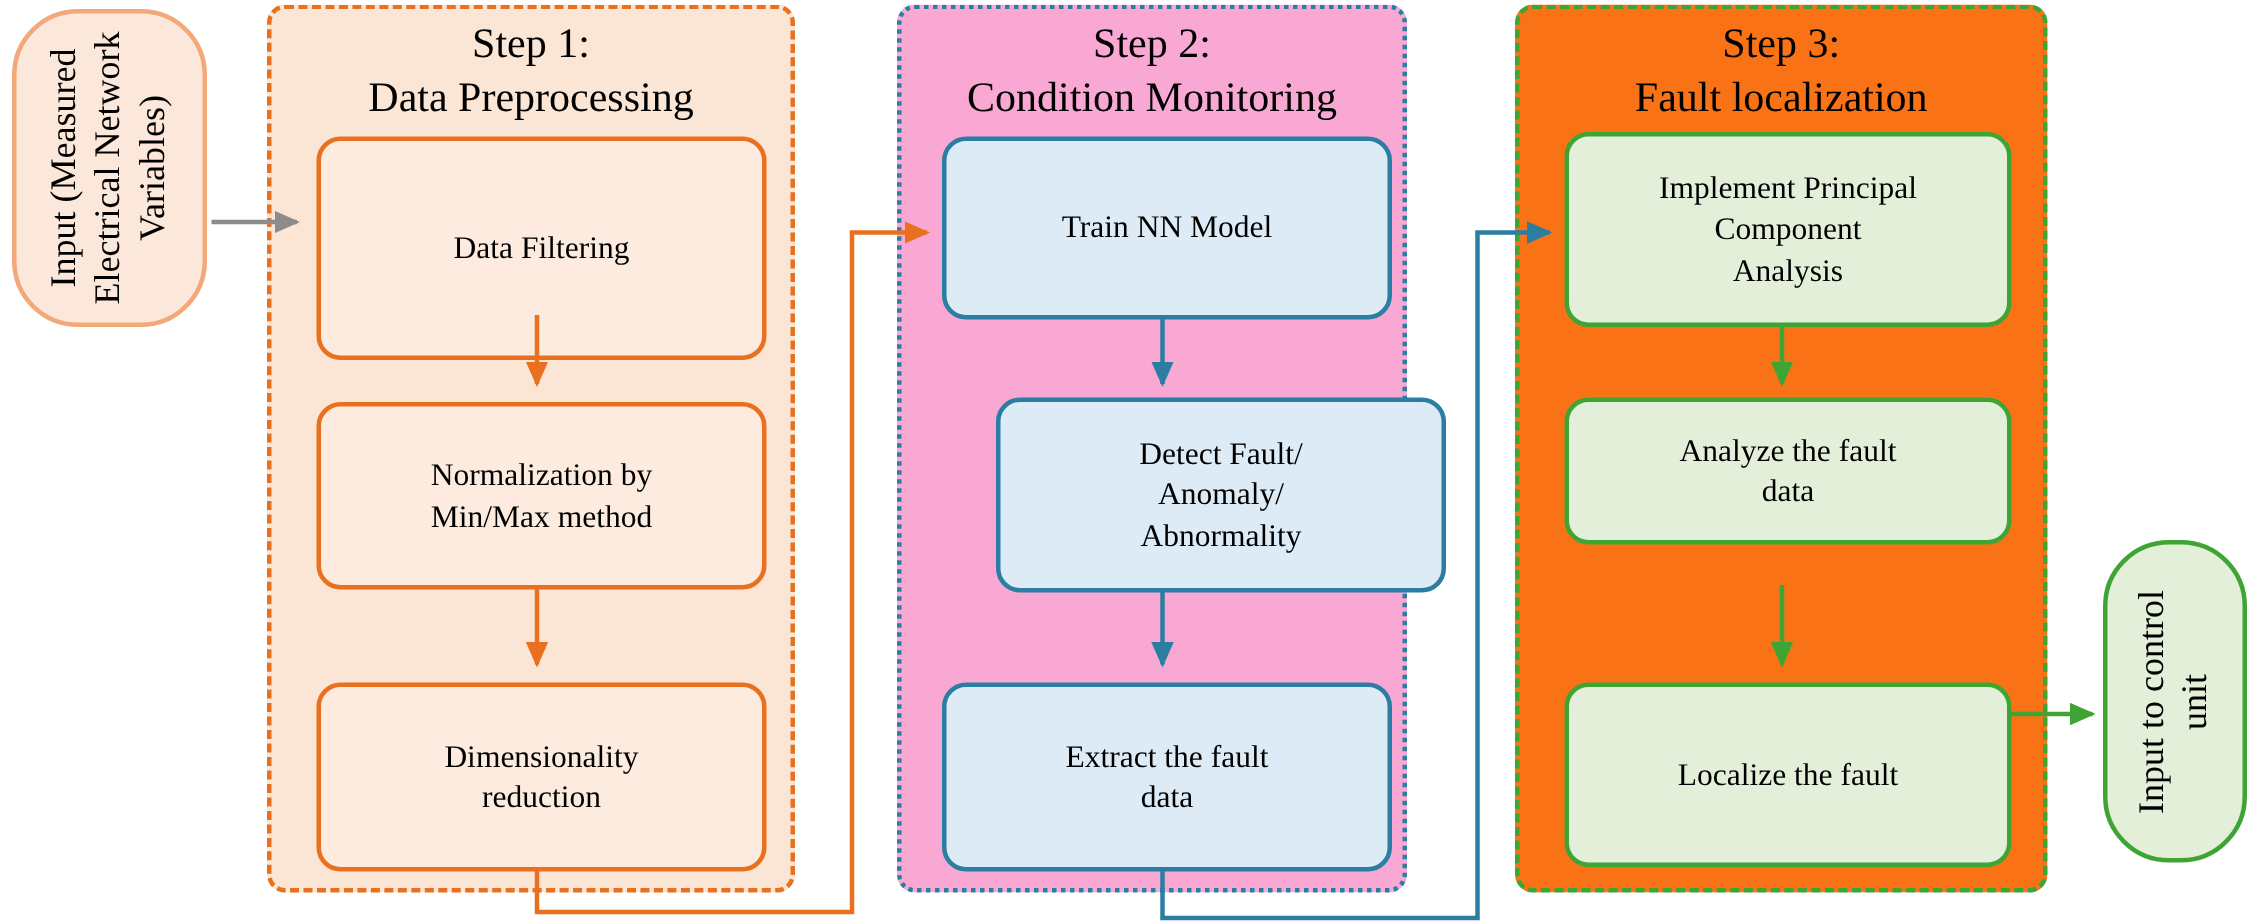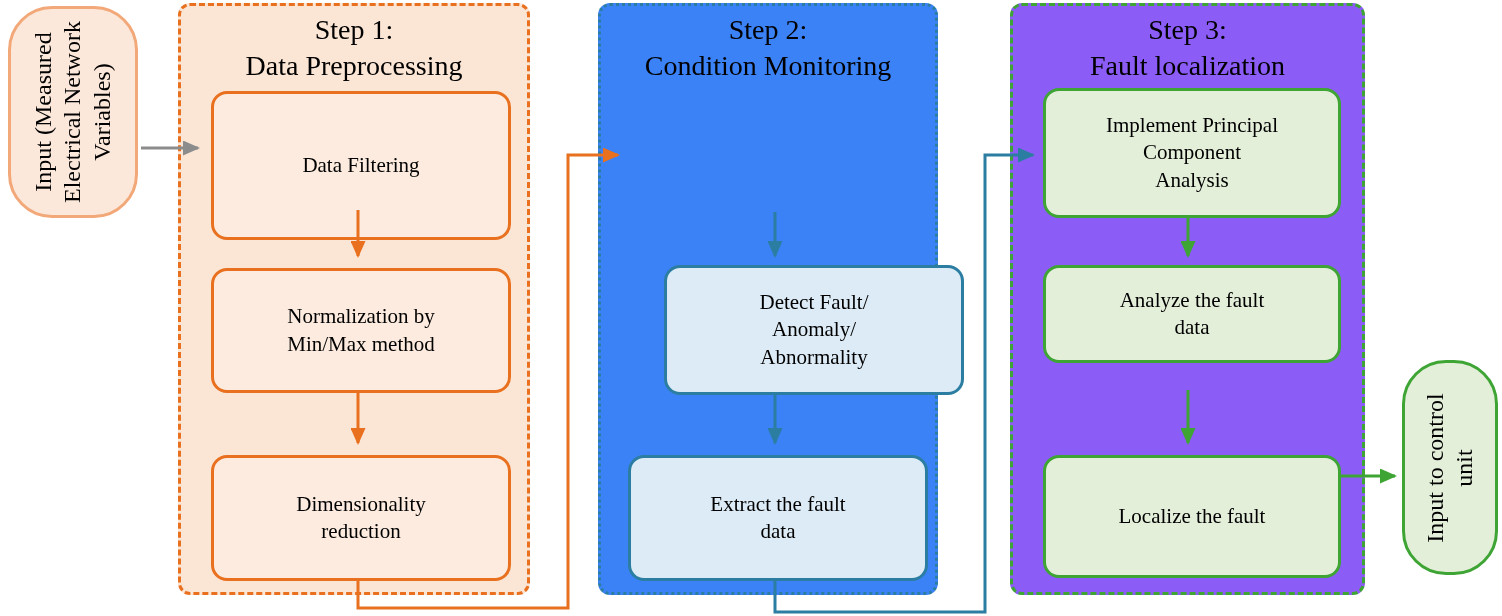--- a/index.html
+++ b/index.html
@@ -15,22 +15,22 @@
   }
   
   .step {
     position: absolute;
     top: 3px;
     height: 592px;
     border-radius: 12px;
     border: 3px dashed #000;
   }
   .step.s1 { left: 178px; width: 352px; border-color: #E8701E; background: #FBE5D4; }
-  .step.s2 { left: 598px; width: 340px; border-color: #2B7EA1; background: #3b82f6; border-style: dotted; }
-  .step.s3 { left: 1010px; width: 355px; border-color: #3EA535; background: #8b5cf6; }
+  .step.s2 { left: 598px; width: 340px; border-color: #2B7EA1; background: #f9a8d4; border-style: dotted; }
+  .step.s3 { left: 1010px; width: 355px; border-color: #3EA535; background: #f97316; }
   .step-title {
     position: absolute;
     top: 6px; left: 0; right: 0;
     text-align: center;
     font-size: 28px;
     line-height: 1.28;
   }
   
   .fbox {
     position: absolute;
@@ -109,20 +109,21 @@
 Min/Max method</div>
     <div class="fbox b2">Dimensionality
 reduction</div>
   </div>
 
   <div class="step s2">
     <div class="step-title">
       <div>Step 2:</div>
       <div>Condition Monitoring</div>
     </div>
+    <div class="fbox b0">Train NN Model</div>
     <div class="fbox b1">Detect Fault/
 Anomaly/
 Abnormality</div>
     <div class="fbox b2">Extract the fault
 data</div>
   </div>
 
   <div class="step s3">
     <div class="step-title">
       <div>Step 3:</div>

